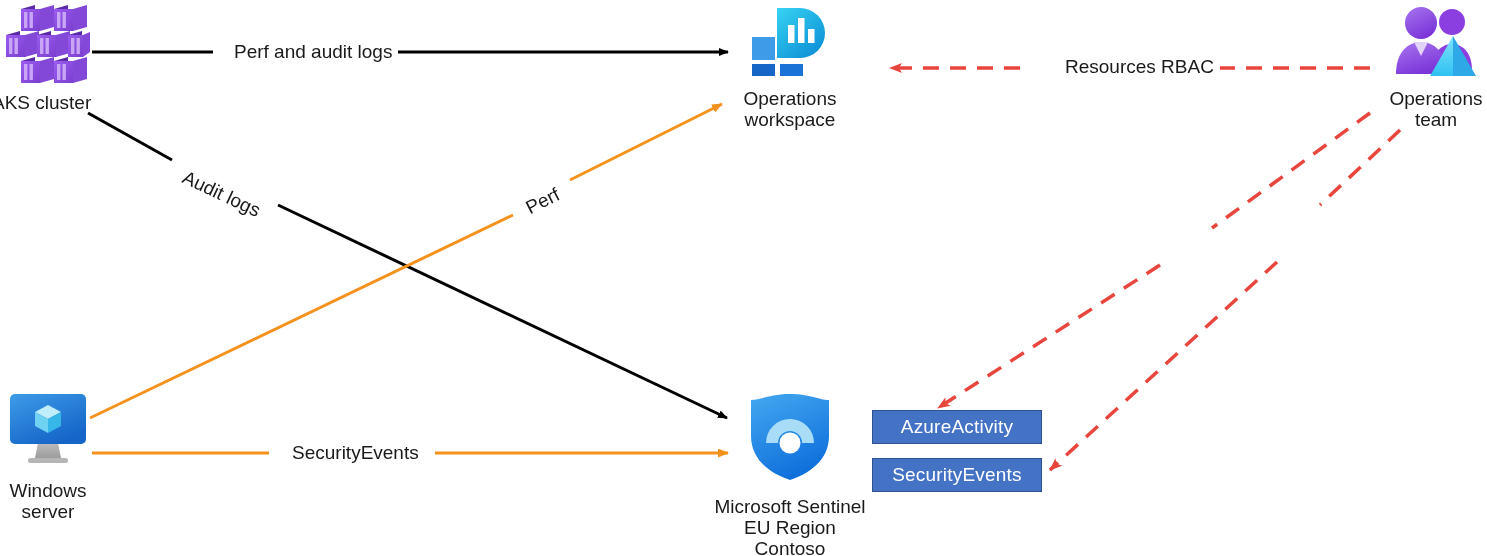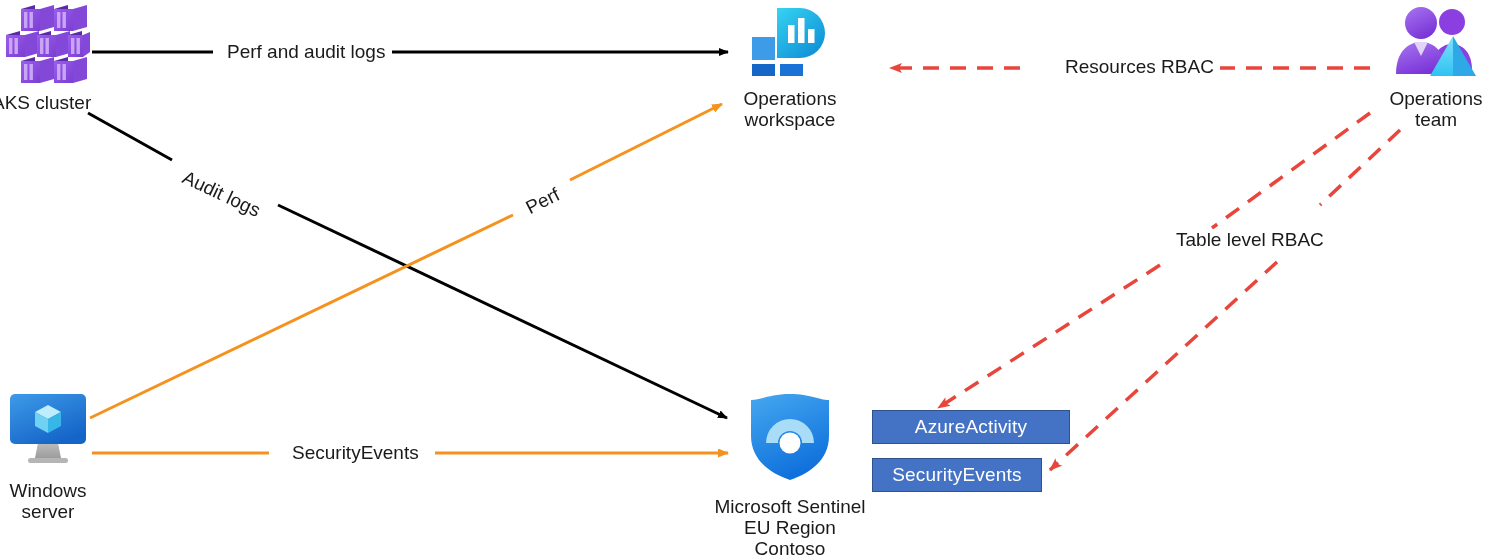--- a/index.html
+++ b/index.html
@@ -260,33 +260,32 @@
       <path d="M6,70 C6,48 18,38 31,38 C44,38 56,48 56,70 z" fill="url(#pplG)"></path>
       <path d="M24,38 L31,52 L38,38 z" fill="#E2D4F8"></path>
 
       <path d="M63,32 L86,72 L63,72 z" fill="#2FA8E8"></path>
       <path d="M63,32 L40,72 L63,72 z" fill="url(#pyrL)"></path>
     </svg>
   </div>
   <div class="node-label" style="left:1366px; top:88px; width:140px;">Operations
 team</div>
 
-  <div class="edge-label" style="left:221px; top:41px;">Perf and audit logs</div>
+  <div class="edge-label" style="left:228px; top:41px;">Perf and audit logs</div>
 
   <div class="edge-label rot-neg35" style="left:178px; top:163px; transform: rotate(25deg); transform-origin:left center;">Audit logs</div>
 
   <div class="edge-label" style="left:522px; top:201px; transform: rotate(-27deg); transform-origin:left center;">Perf</div>
 
   <div class="edge-label" style="left:286px; top:442px;">SecurityEvents</div>
 
   <div class="edge-label" style="left:1027px; top:56px;margin-left:32px;">Resources RBAC</div>
 
-  <div class="edge-label" style="left:1170px; top:229px;">Table level RBAC</div>
-
-  <div class="table-box" style="left:872px; top:410px; width:198px; height:34px;">
+
+  <div class="table-box" style="left:872px; top:410px; width:170px; height:34px;">
     <span>AzureActivity</span>
   </div>
 
   <div class="table-box" style="left:872px; top:458px; width:170px; height:34px;">
     <span>SecurityEvents</span>
   </div>
 
 </div>
 
 </body></html>

